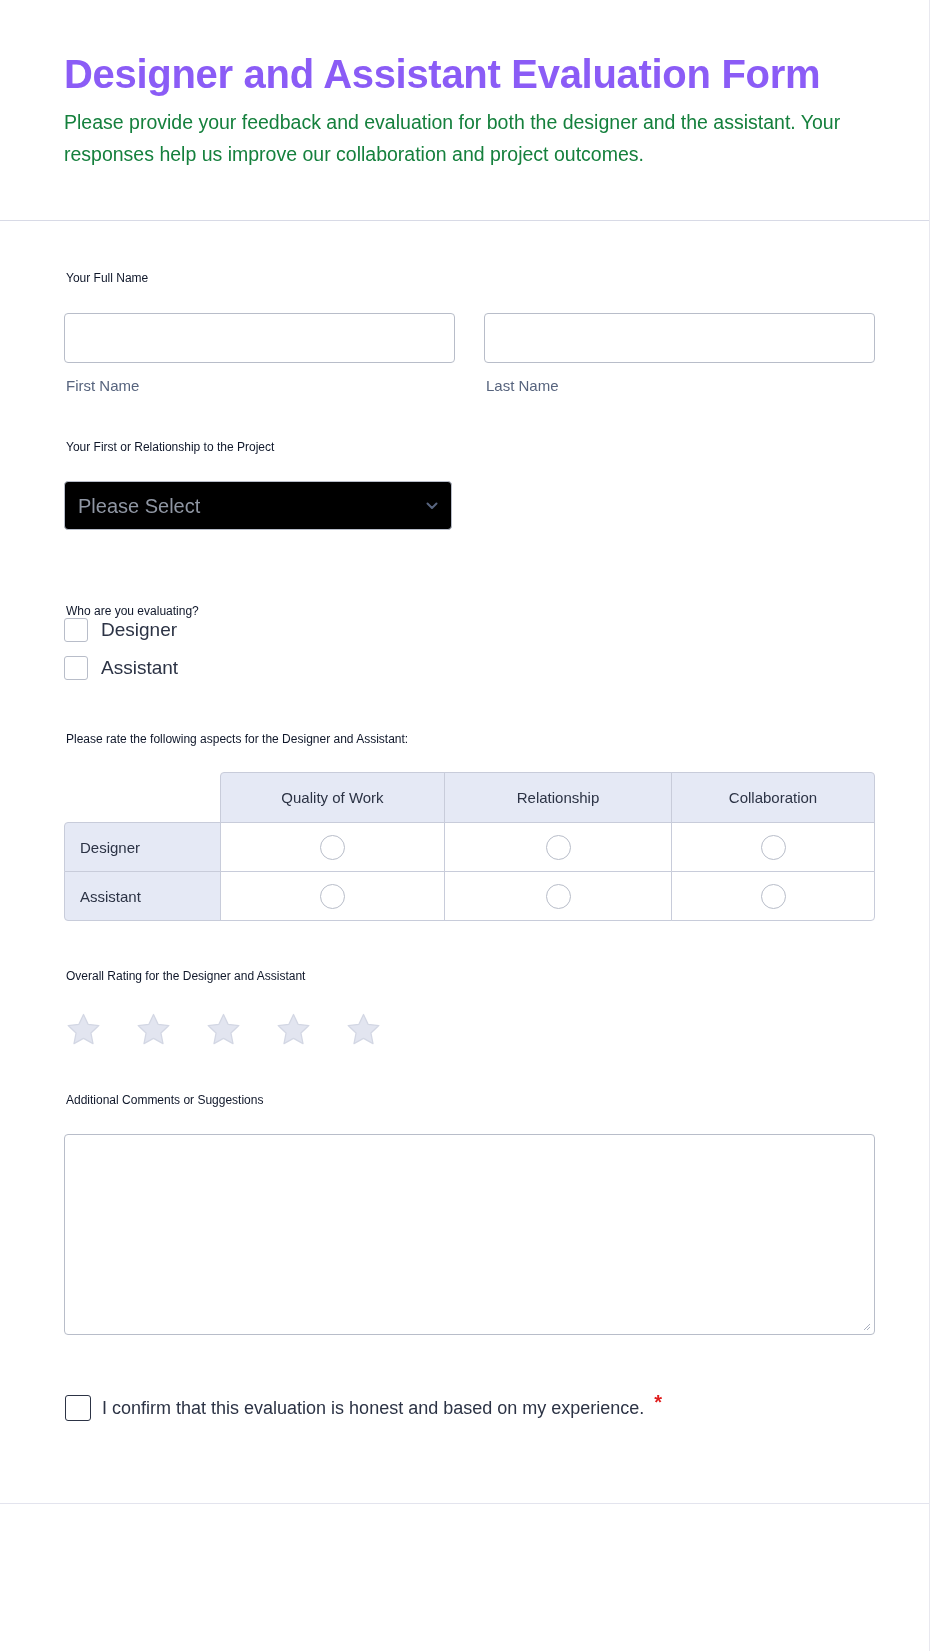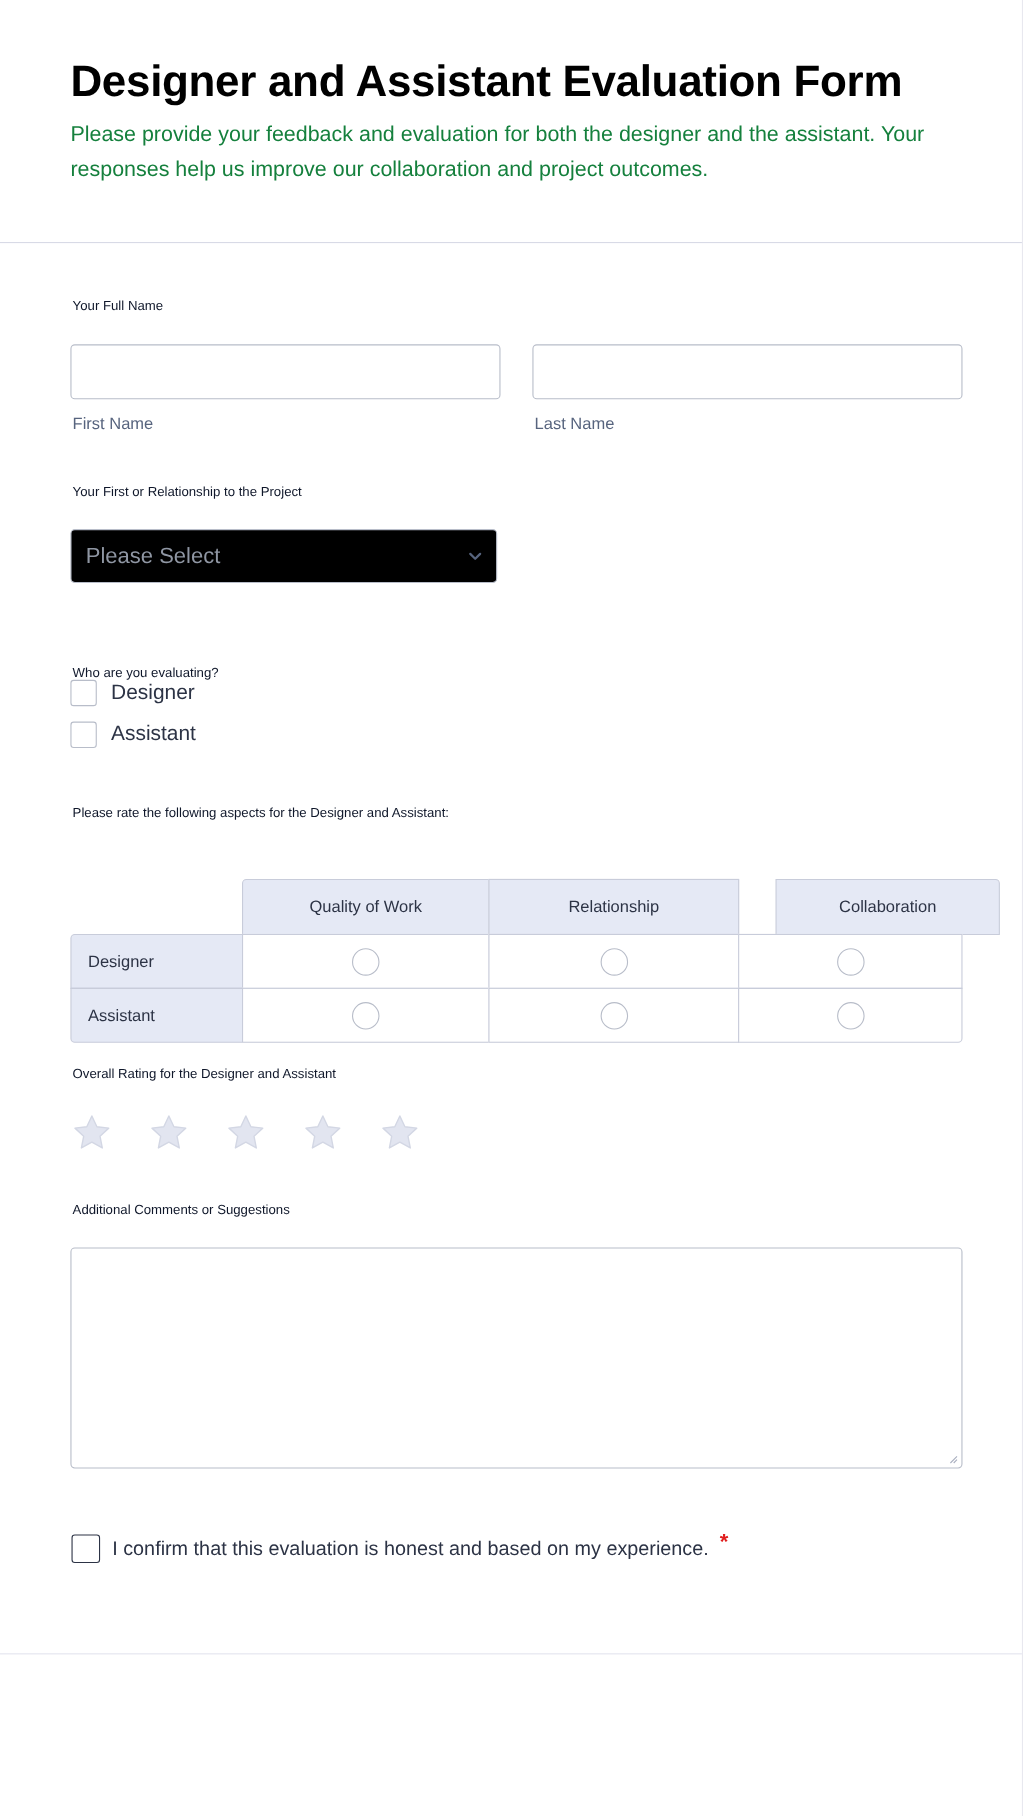--- a/index.html
+++ b/index.html
@@ -1,36 +1,36 @@
 <!DOCTYPE html>
 <html><head>
 <meta charset="utf-8">
 <style>
   * { box-sizing: border-box; margin: 0; padding: 0; }
   html, body { width: 930px; height: 1651px; background: #ffffff; overflow: hidden; }
   body { font-family: "Liberation Sans", "DejaVu Sans", sans-serif; color: #2c3345; position: relative; }
   .page { position: relative; width: 930px; height: 1651px; border-right: 1px solid #e8e8ef; }
 
   .header { position: absolute; left: 0; top: 0; width: 929px; height: 221px; border-bottom: 1px solid #d8dae6; }
-  .title { position: absolute; left: 64px; top: 52px; font-size: 40px; font-weight: bold; color: #000000; letter-spacing: -0.3px; white-space: nowrap; }
+  .title { position: absolute; left: 64px; top: 52px; font-size: 40px; font-weight: bold; color: #8b5cf6; letter-spacing: -0.3px; white-space: nowrap; }
   .subtitle { position: absolute; left: 64px; top: 106px; width: 800px; font-size: 19.5px; line-height: 32px; color: #15803d; }
 
   .label { position: absolute; left: 66px; font-size: 12px; color: #0f172a; white-space: nowrap; }
   .sublabel { position: absolute; font-size: 15px; color: #57647e; }
 
   .text-input { position: absolute; height: 50px; border: 1px solid #b8bdc9; border-radius: 4px; background: #fff; }
   .select { position: absolute; left: 64px; top: 481px; width: 388px; height: 49px; border: 1px solid #b8bdc9; border-radius: 4px; background: #000000; }
   .select-text { position: absolute; left: 13px; top: 13px; font-size: 20px; color: #8f96a3; }
   .select-chevron { position: absolute; right: 12px; top: 17px; width: 14px; height: 14px; }
 
   .check-row { position: absolute; left: 64px; height: 24px; display: flex; align-items: center; }
   .checkbox { width: 24px; height: 24px; border: 1px solid #b8bdc9; border-radius: 3px; background: #fff; }
   .check-label { margin-left: 13px; font-size: 19px; color: #2c3345; }
 
-  .matrix { position: absolute; left: 64px; top: 799px; width: 740px; height: 151px; }
+  .matrix { position: absolute; left: 64px; top: 772px; width: 740px; height: 151px; }
   .mx-head { position: absolute; top: 0; height: 51px; background: #e5e9f5; border: 1px solid #c8ccda; display: flex; align-items: center; justify-content: center; font-size: 15px; color: #2c3345; }
   .mx-rowlabel { position: absolute; left: 0; width: 157px; height: 50px; background: #e5e9f5; border: 1px solid #c8ccda; display: flex; align-items: center; padding-left: 15px; font-size: 15px; color: #2c3345; }
   .mx-cell { position: absolute; height: 50px; background: #fff; border: 1px solid #c8ccda; display: flex; align-items: center; justify-content: center; }
   .radio { width: 25px; height: 25px; border: 1px solid #b8bdc9; border-radius: 50%; background: #fff; }
 
   .stars { position: absolute; left: 64px; top: 1011px; display: flex; gap: 31px; }
   .star { width: 39px; height: 38px; }
 
   .textarea { position: absolute; left: 64px; top: 1134px; width: 811px; height: 201px; border: 1px solid #b8bdc9; border-radius: 4px; background: #fff; }
   .resize-handle { position: absolute; right: 3px; bottom: 3px; width: 10px; height: 10px; }
@@ -74,21 +74,21 @@
   </div>
   <div class="check-row" style="top:656px;">
     <span class="checkbox"></span>
     <span class="check-label">Assistant</span>
   </div>
 
   <div class="label" style="top:732px;">Please rate the following aspects for the Designer and Assistant:</div>
   <div class="matrix">
     <div class="mx-head" style="left:156px; width:225px; border-top-left-radius:4px;">Quality of Work</div>
     <div class="mx-head" style="left:380px; width:228px;">Relationship</div>
-    <div class="mx-head" style="left:607px; width:204px; border-top-right-radius:4px;margin-left:34px;">Collaboration</div>
+    <div class="mx-head" style="left:607px; width:204px; border-top-right-radius:4px;">Collaboration</div>
 
     <div class="mx-rowlabel" style="top:50px; border-top-left-radius:4px;">Designer</div>
     <div class="mx-cell" style="left:156px; top:50px; width:225px;">
         <span class="radio"></span>
       </div>
     <div class="mx-cell" style="left:380px; top:50px; width:228px;">
         <span class="radio"></span>
       </div>
     <div class="mx-cell" style="left:607px; top:50px; width:204px;">
         <span class="radio"></span>

